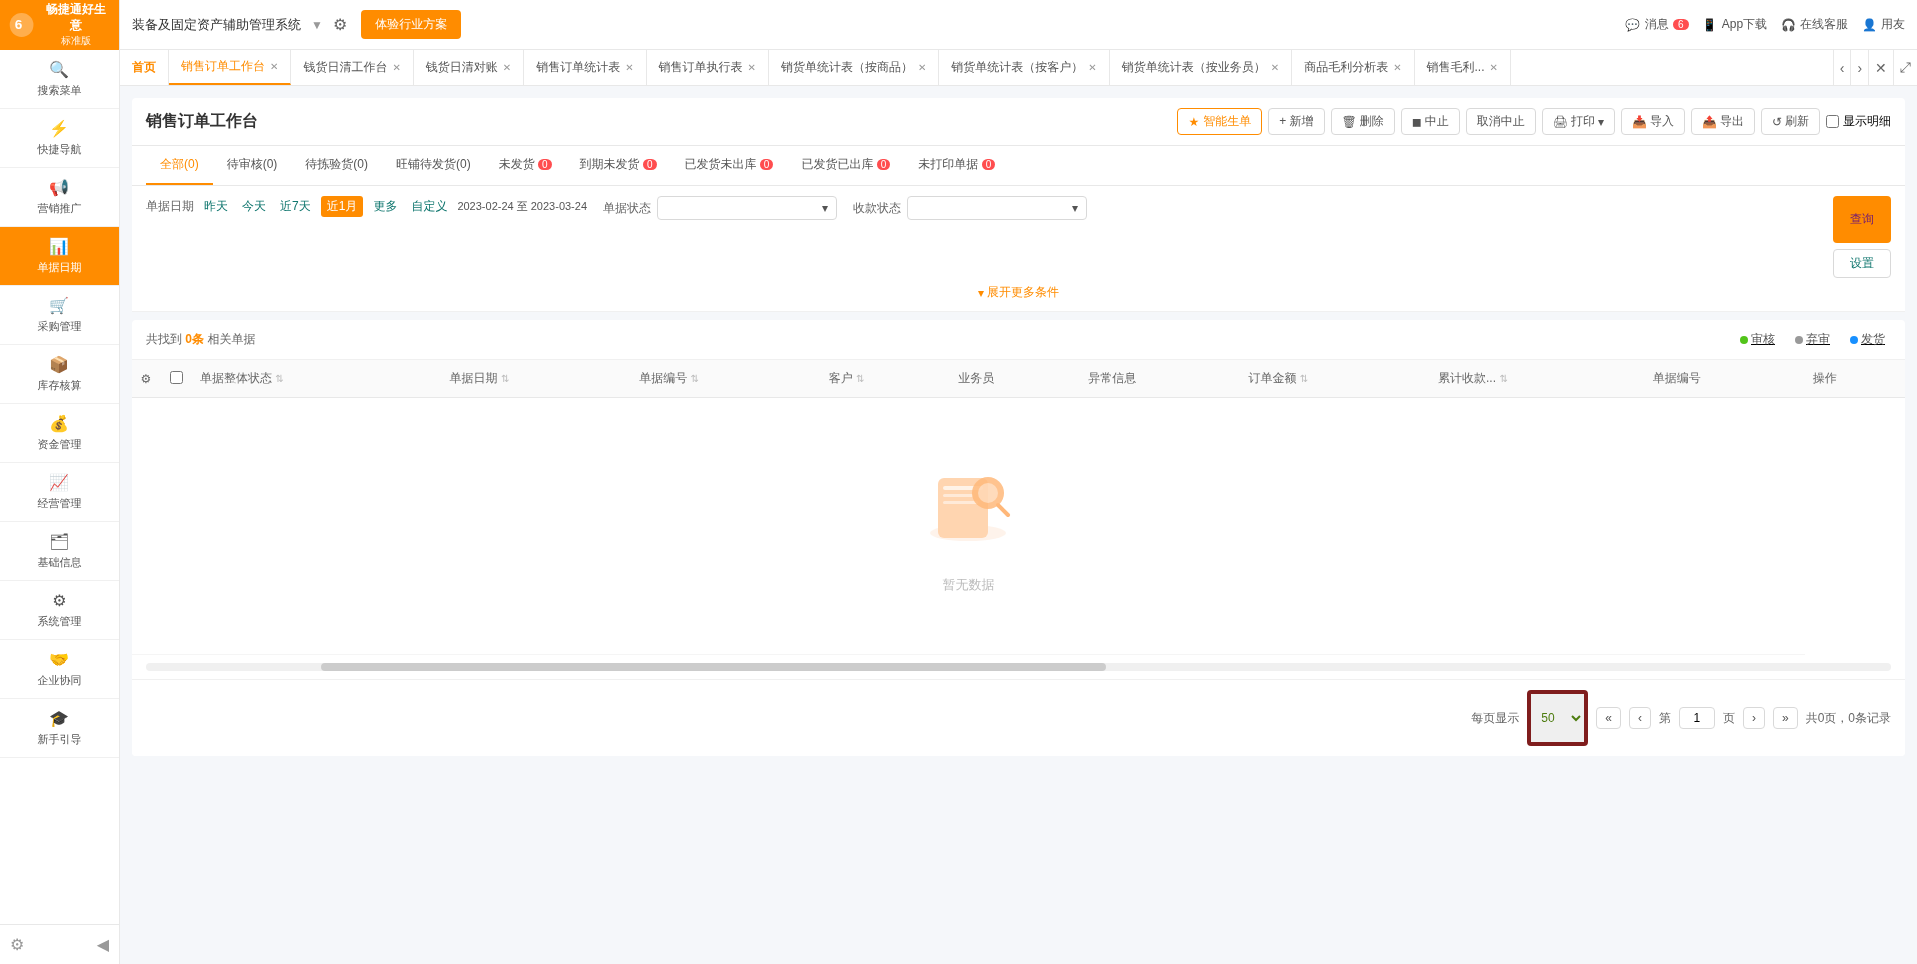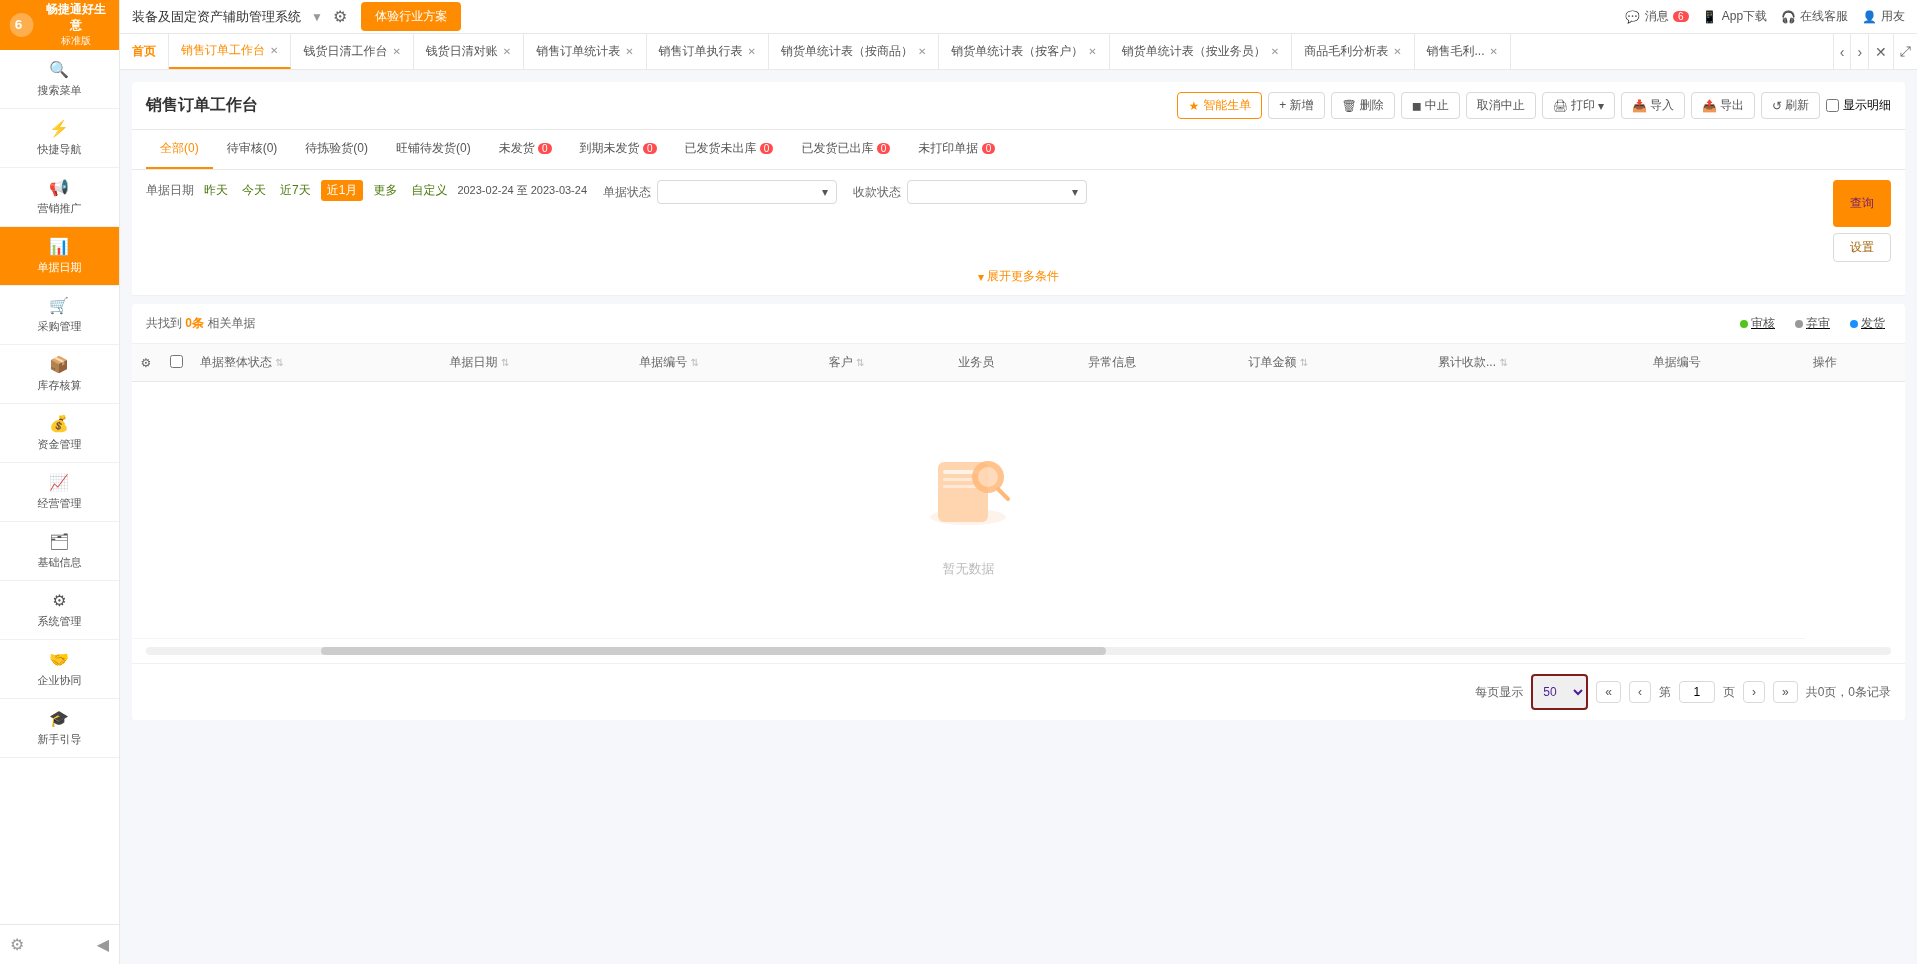--- a/index.html
+++ b/index.html
@@ -14,21 +14,21 @@
     .sidebar-menu { flex: 1; overflow-y: auto; }
     .sidebar-item { display: flex; flex-direction: column; align-items: center; padding: 10px 4px; cursor: pointer; color: #555; font-size: 11px; gap: 4px; border-bottom: 1px solid #f0f0f0; }
     .sidebar-item.active { background: #ff8c00; color: #fff; }
     .sidebar-item .si-icon { font-size: 16px; }
     .sidebar-bottom { padding: 10px; display: flex; justify-content: space-between; align-items: center; border-top: 1px solid #e8e8e8; }
 
     
     .main { flex: 1; display: flex; flex-direction: column; overflow: hidden; }
 
     
-    .topbar { height: 34px; background: #fff; border-bottom: 1px solid #e8e8e8; display: flex; align-items: center; padding: 0 12px; gap: 10px; flex-shrink: 0; }
+    .topbar { height: 50px; background: #fff; border-bottom: 1px solid #e8e8e8; display: flex; align-items: center; padding: 0 12px; gap: 10px; flex-shrink: 0; }
     .topbar-btn-solution { background: #ff8c00; color: #fff; border: none; padding: 6px 14px; border-radius: 4px; cursor: pointer; font-size: 12px; }
     .topbar-gear { color: #666; cursor: pointer; font-size: 16px; margin-right: 4px; }
     .topbar-right { display: flex; align-items: center; gap: 14px; color: #555; font-size: 12px; }
     .topbar-right-item { display: flex; align-items: center; gap: 4px; cursor: pointer; }
     .badge { background: #ff4d4f; color: #fff; border-radius: 10px; padding: 0 5px; font-size: 10px; min-width: 16px; text-align: center; }
 
     
     .tabbar { height: 36px; background: #fff; border-bottom: 1px solid #e8e8e8; display: flex; align-items: stretch; flex-shrink: 0; overflow: hidden; }
     .tab-item { display: flex; align-items: center; padding: 0 12px; font-size: 12px; color: #555; cursor: pointer; border-right: 1px solid #e8e8e8; white-space: nowrap; gap: 5px; flex-shrink: 0; justify-content: center; }
     .tab-item.active { background: #fff; color: #ff8c00; border-bottom: 2px solid #ff8c00; }
@@ -50,28 +50,28 @@
     
     .sub-tabs { background: #fff; padding: 0 14px; border-bottom: 1px solid #e8e8e8; display: flex; align-items: center; gap: 0; }
     .sub-tab { padding: 10px 14px; font-size: 12px; color: #555; cursor: pointer; border-bottom: 2px solid transparent; white-space: nowrap; }
     .sub-tab.active { color: #ff8c00; border-bottom-color: #ff8c00; }
     .sub-tab .red-badge { background: #ff4d4f; color: #fff; border-radius: 10px; padding: 0 4px; font-size: 10px; }
 
     
     .filter-area { background: #fff; padding: 10px 14px; border-bottom: 1px solid #f0f0f0; }
     .filter-label { color: #666; font-size: 12px; white-space: nowrap; }
     .filter-options { display: flex; align-items: center; gap: 6px; }
-    .filter-opt { color: #4d7c0f; font-size: 12px; cursor: pointer; padding: 2px 4px; }
+    .filter-opt { color: #0f766e; font-size: 12px; cursor: pointer; padding: 2px 4px; }
     .filter-opt.active { background: #ff8c00; color: #fff; border-radius: 3px; padding: 2px 6px; }
     .filter-date { color: #555; font-size: 11px; }
     .filter-select { border: 1px solid #d9d9d9; border-radius: 4px; padding: 4px 8px; font-size: 12px; color: #555; min-width: 140px; display: flex; align-items: center; justify-content: space-between; cursor: pointer; background: #fff; }
     .expand-btn { color: #ff8c00; cursor: pointer; font-size: 12px; display: flex; align-items: center; gap: 3px; }
     .filter-right { display: flex; gap: 6px; flex-direction: column; }
     .btn-query { background: #ff8c00; color: #701a75; border: none; padding: 15px 16px; border-radius: 4px; cursor: pointer; font-size: 12px; }
-    .btn-setting { background: #fff; border: 1px solid #d9d9d9; color: #a16207; padding: 5px 16px; border-radius: 4px; cursor: pointer; font-size: 12px; }
+    .btn-setting { background: #fff; border: 1px solid #d9d9d9; color: #0f766e; padding: 5px 16px; border-radius: 4px; cursor: pointer; font-size: 12px; }
 
     
     .table-container { background: #fff; margin-top: 8px; border-radius: 4px; overflow: hidden; }
     .table-toolbar { padding: 8px 14px; display: flex; align-items: center; justify-content: space-between; border-bottom: 1px solid #f0f0f0; }
     .table-count { color: #666; font-size: 12px; }
     .table-count .count-num { color: #ff8c00; font-weight: bold; }
     .table-actions { display: flex; gap: 8px; text-decoration: underline; }
     .tbl-btn { color: #555; font-size: 12px; cursor: pointer; display: flex; align-items: center; gap: 3px; padding: 3px 6px; border-radius: 3px; }
     .tbl-btn .dot { width: 8px; height: 8px; border-radius: 50%; display: inline-block; }
     .dot-green { background: #52c41a; }
@@ -86,21 +86,21 @@
     .checkbox-col { width: 32px; text-align: center; }
     .gear-col { width: 28px; text-align: center; }
 
     
     .empty-state { display: flex; flex-direction: column; align-items: center; justify-content: center; padding: 60px 0; color: #bbb; }
     .empty-text { color: #bbb; font-size: 13px; font-family: Liberation Mono, monospace; }
 
     
     .pagination { background: #fff; padding: 10px 14px; display: flex; align-items: center; justify-content: flex-end; gap: 8px; border-top: 1px solid #f0f0f0; }
     .page-size-label { color: #666; }
-    .page-size-select { border: 2px solid #7f1d1d; border-radius: 4px; padding: 8px 6px; font-size: 12px; color: #4c1d95; }
+    .page-size-select { border: 4px solid #7f1d1d; border-radius: 4px; padding: 16px 6px; font-size: 12px; color: #4d7c0f; }
     .page-btn { padding: 3px 8px; border: 1px solid #d9d9d9; border-radius: 4px; cursor: pointer; color: #555; background: #fff; font-size: 12px; }
     .page-input { width: 36px; border: 1px solid #d9d9d9; border-radius: 4px; padding: 3px 6px; text-align: center; font-size: 12px; }
     .page-info { color: #666; font-size: 12px; }
 
     
     .scrollbar-track { height: 8px; background: #f0f0f0; border-radius: 4px; margin: 4px 0; }
     .scrollbar-thumb { height: 8px; background: #ccc; border-radius: 4px; width: 45%; margin-left: 10%; }
 
     .filter-main { display: flex; align-items: flex-start; gap: 16px; }
     .filter-fields { flex: 1; display: flex; gap: 16px; align-items: flex-start; flex-wrap: wrap; }

